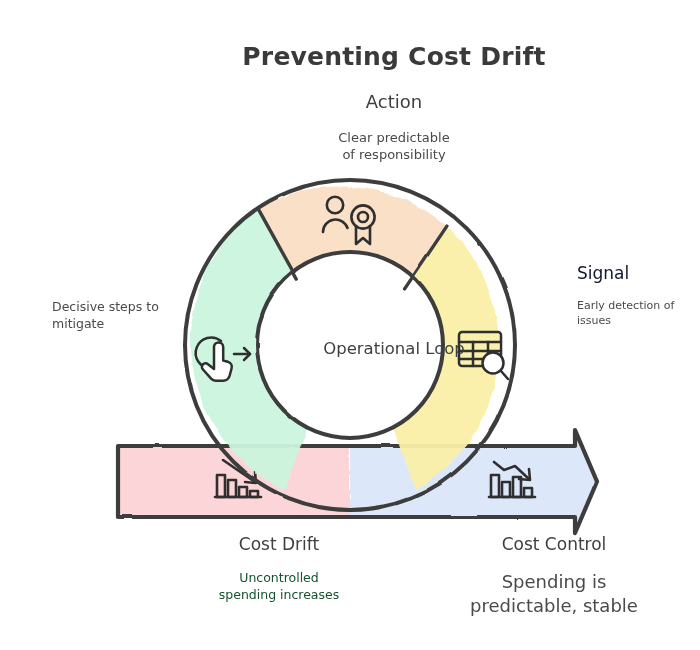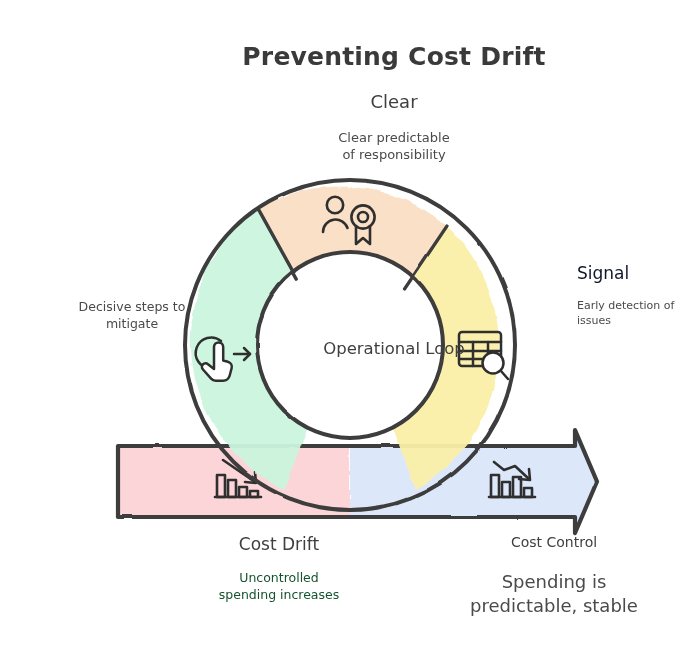--- a/index.html
+++ b/index.html
@@ -71,21 +71,21 @@
     top: 262px;
     width: 160px;
     text-align: right;
     font-size: 17px;
     color: #3f3f3f;
   }
   #action-desc {
     left: 8px;
     top: 299px;
     width: 160px;
-    text-align: center;
+    text-align: left;
     font-size: 12.5px;
     color: #4a4a4a;
   }
   #signal-title {
     left: 533px;
     top: 262px;
     width: 165px;
     text-align: left;
     font-size: 17px;
     color: #0f172a;
@@ -120,21 +120,21 @@
     width: 220px;
     text-align: center;
     font-size: 12.5px;
     color: #14532d;
   }
   #control-title {
     left: 410px;
     top: 533px;
     width: 200px;
     text-align: center;
-    font-size: 14px;
+    font-size: 17px;
     color: #3f3f3f;
   }
   #control-desc {
     left: 400px;
     top: 570px;
     width: 220px;
     text-align: center;
     font-size: 18px;
     color: #4a4a4a;
   }
@@ -259,21 +259,21 @@
         <line x1="37" y1="20" x2="53" y2="20"></line>
         <polyline points="47,14 53,20 47,26"></polyline>
       </g>
     </g>
   </svg>
 
   <div class="txt-layer">
 
     <div class="lbl" id="page-title">Preventing Cost Drift</div>
 
-    <div class="lbl" id="owner-title">Clear</div>
+    <div class="lbl" id="owner-title">Action</div>
     <div class="lbl" id="owner-desc">Clear predictable
 of responsibility</div>
 
     <div class="lbl" id="signal-title">Signal</div>
     <div class="lbl" id="signal-desc">Early detection of
 issues</div>
 
     <div class="lbl" id="action-desc">Decisive steps to
 mitigate</div>
 

